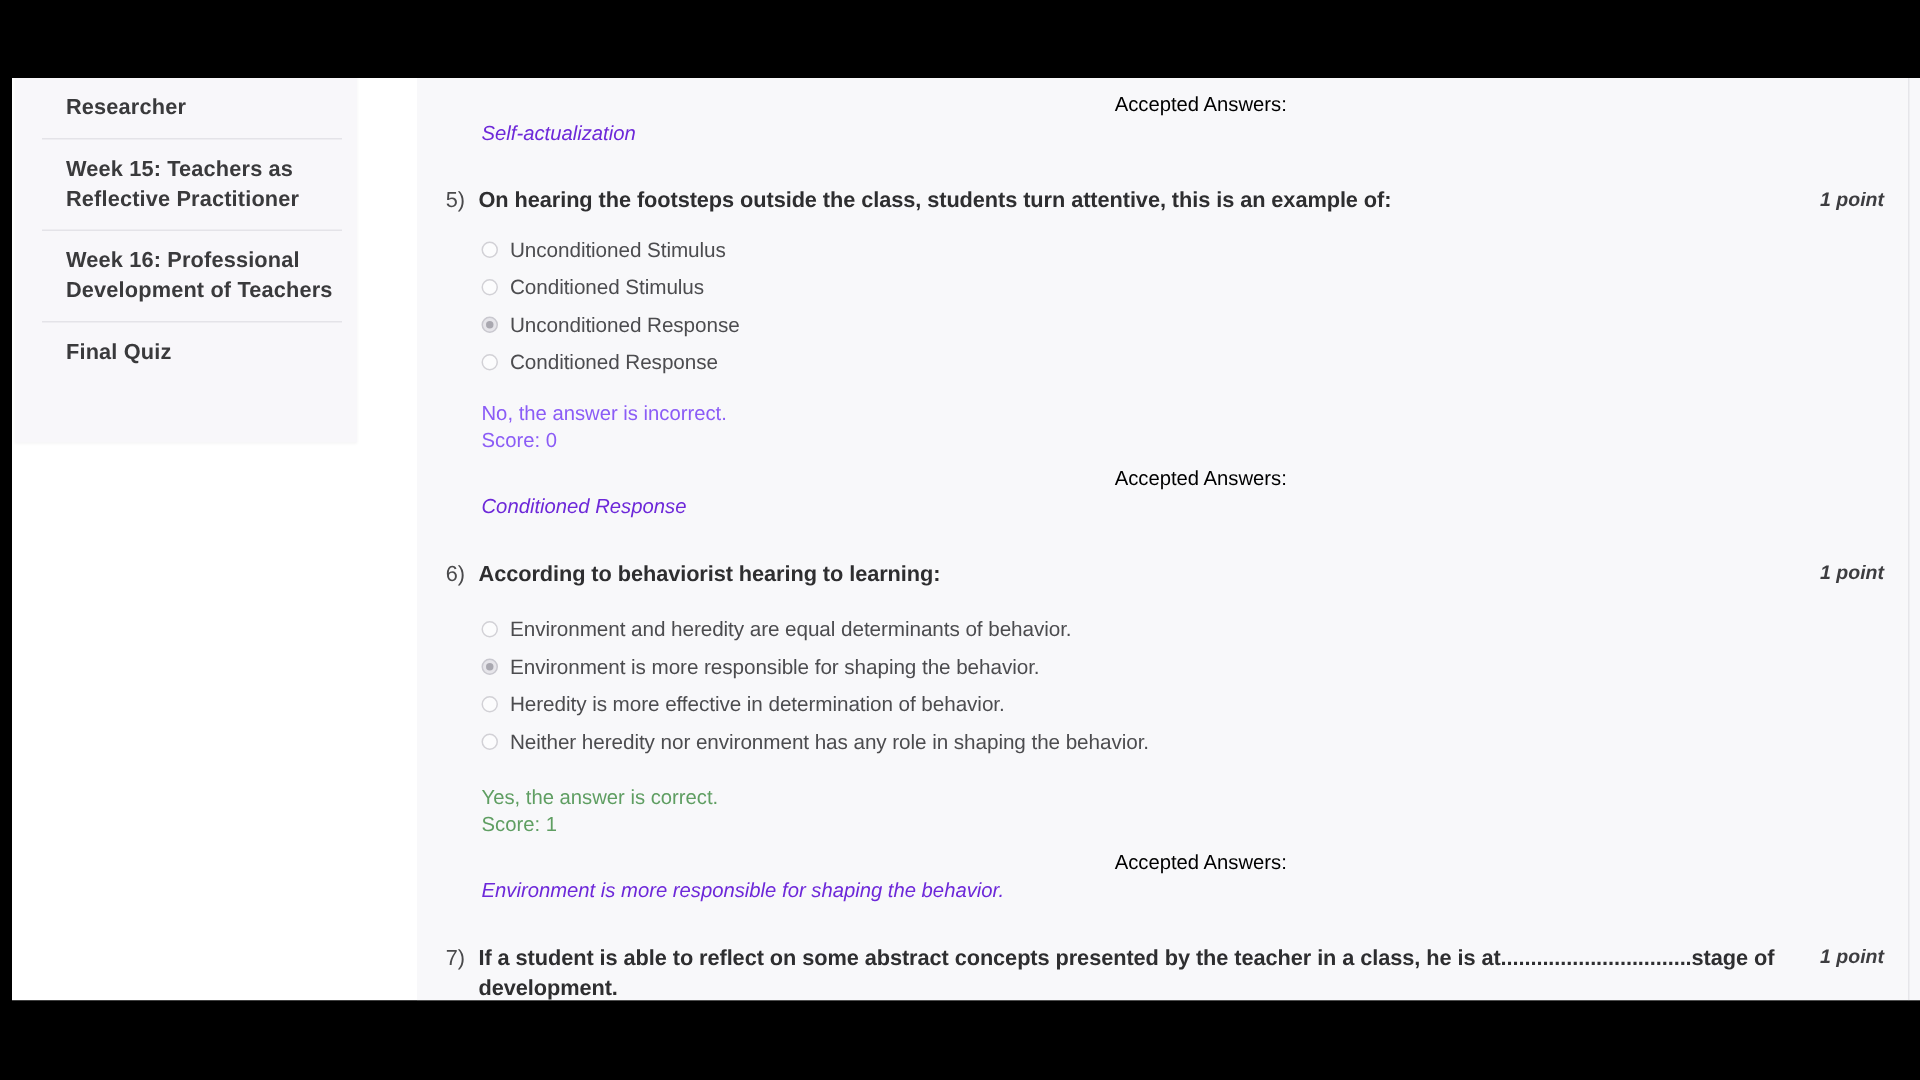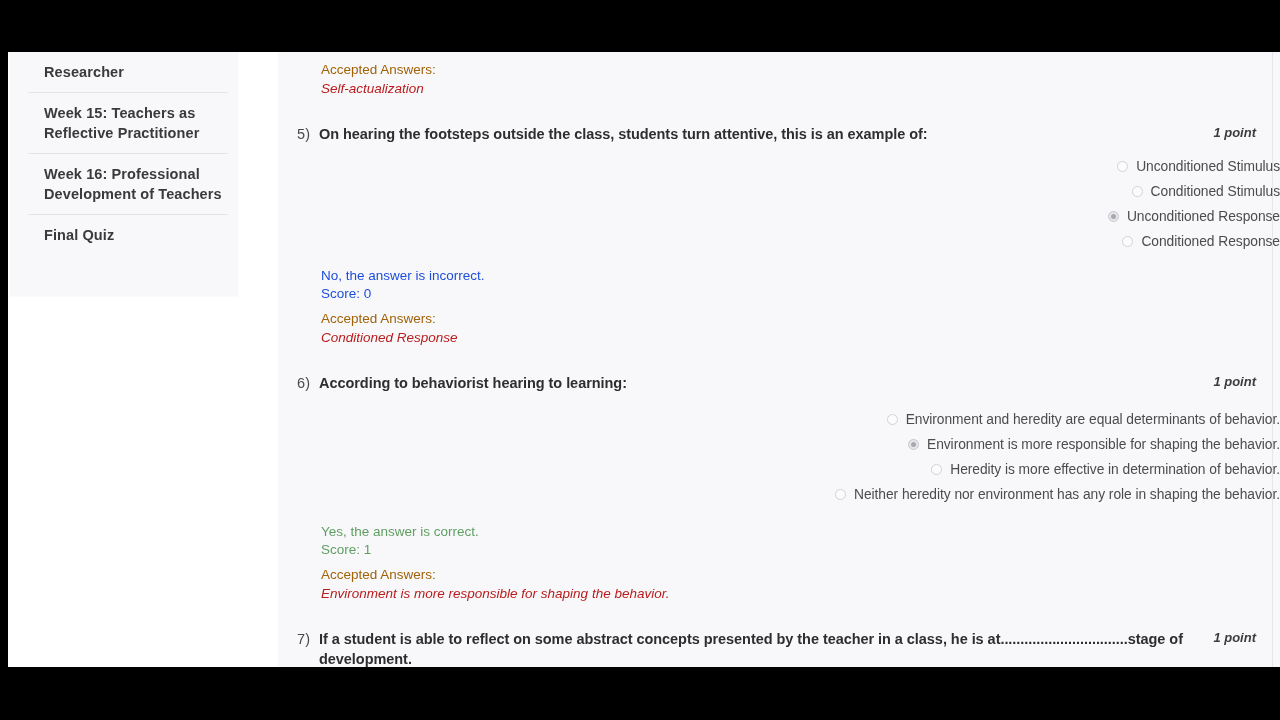--- a/index.html
+++ b/index.html
@@ -89,34 +89,35 @@
     overflow: hidden;
   }
 
   .inner {
     position: relative;
     padding: 0 0 0 0;
   }
 
   
   .accepted-label {
-    color: #a16207;
+    color: #000000;
     font-size: 13.5px;
     line-height: 19px;
     padding-left: 43px;
+    text-align: center;
   }
   .accepted-value {
-    color: #b91c1c;
+    color: #6d28d9;
     font-size: 13.5px;
     font-style: italic;
     line-height: 19px;
     padding-left: 43px;
   }
   .verdict-wrong {
-    color: #1d4ed8;
+    color: #8b5cf6;
     font-size: 13.5px;
     line-height: 18px;
     padding-left: 43px;
   }
   .verdict-right {
     color: #5f9e62;
     font-size: 13.5px;
     line-height: 18px;
     padding-left: 43px;
   }
@@ -159,21 +160,20 @@
   }
 
   .options {
     padding-left: 43px;
     padding-top: 10px;
   }
   .option {
     display: flex;
     align-items: center;
     line-height: 25px;
-    justify-content: flex-end;
   }
   .radio {
     width: 11px;
     height: 11px;
     border-radius: 50%;
     border: 1px solid #d2d1d6;
     background: #fcfcfd;
     margin-right: 8px;
     flex: none;
     box-sizing: border-box;

